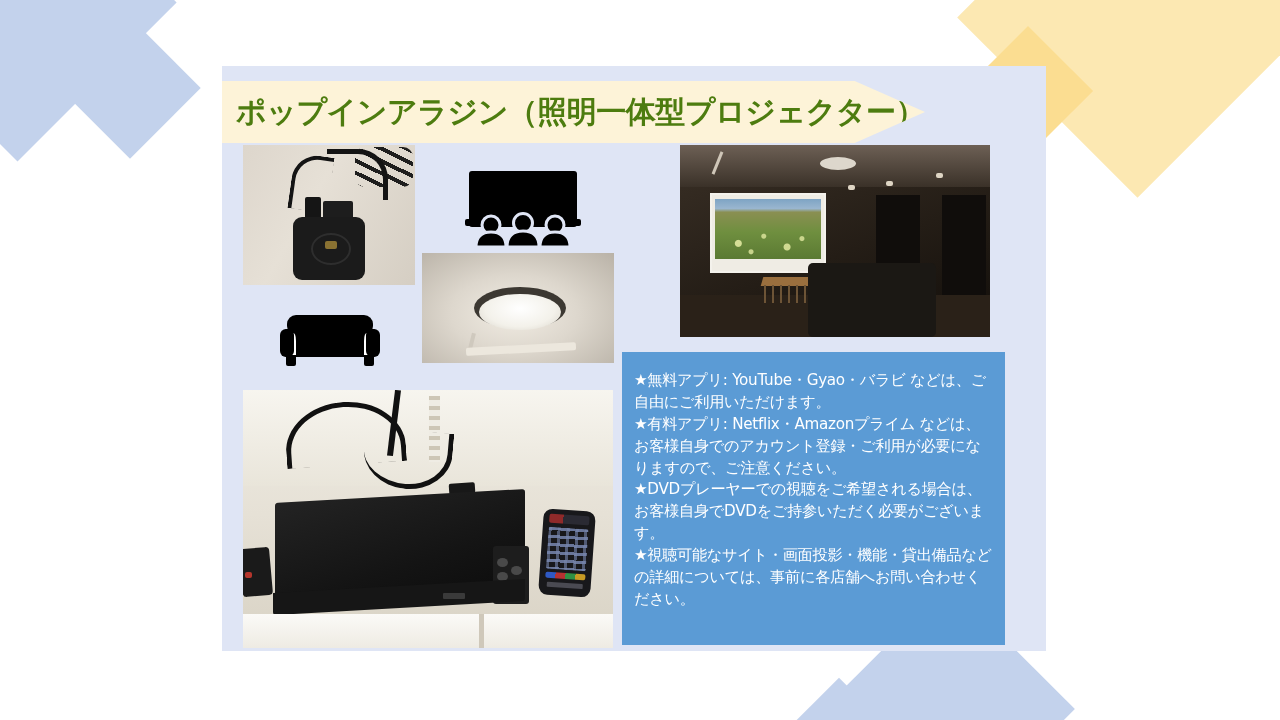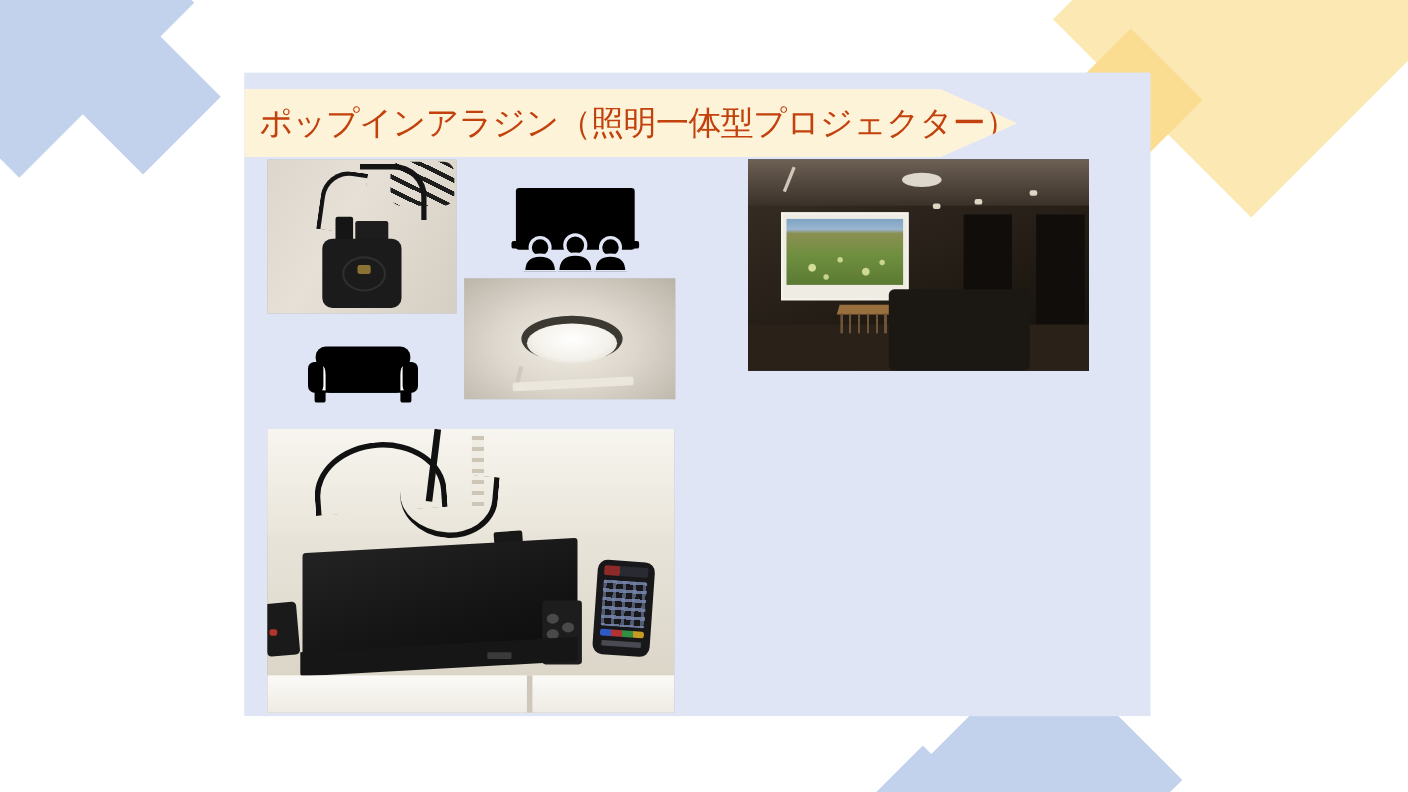--- a/index.html
+++ b/index.html
@@ -59,22 +59,22 @@
     width: 703px;
     height: 62px;
     background: #fdf3d8;
     -webkit-clip-path: polygon(0 0, 90% 0, 100% 50%, 90% 100%, 0 100%);
     clip-path: polygon(0 0, 90% 0, 100% 50%, 90% 100%, 0 100%);
     display: flex;
     align-items: center;
   }
   #title-text {
     font-size: 30px;
-    font-weight: normal;
-    color: #c2410c;
+    font-weight: bold;
+    color: #4d7c0f;
     letter-spacing: -0.5px;
     padding-left: 14px;
     white-space: nowrap;
     font-family: "DejaVu Sans", "Liberation Sans", sans-serif;
   }
 
   
   .photo {
     position: absolute;
     overflow: hidden;
@@ -453,14 +453,20 @@
     <div class="remote">
       <div class="rtop"></div>
       <div class="rkeys"></div>
       <div class="rcolor"></div>
       <div class="rbrand"></div>
     </div>
     <div class="lowershelf"></div>
     <div class="lowergap"></div>
   </div>
 
+  <div id="note-box">
+    <div id="note-text">★無料アプリ: YouTube・Gyao・バラビ などは、ご自由にご利用いただけます。
+★有料アプリ: Netflix・Amazonプライム などは、お客様自身でのアカウント登録・ご利用が必要になりますので、ご注意ください。
+★DVDプレーヤーでの視聴をご希望される場合は、お客様自身でDVDをご持参いただく必要がございます。
+★視聴可能なサイト・画面投影・機能・貸出備品などの詳細については、事前に各店舗へお問い合わせください。</div>
+  </div>
 
 </div>
 
 </body></html>

